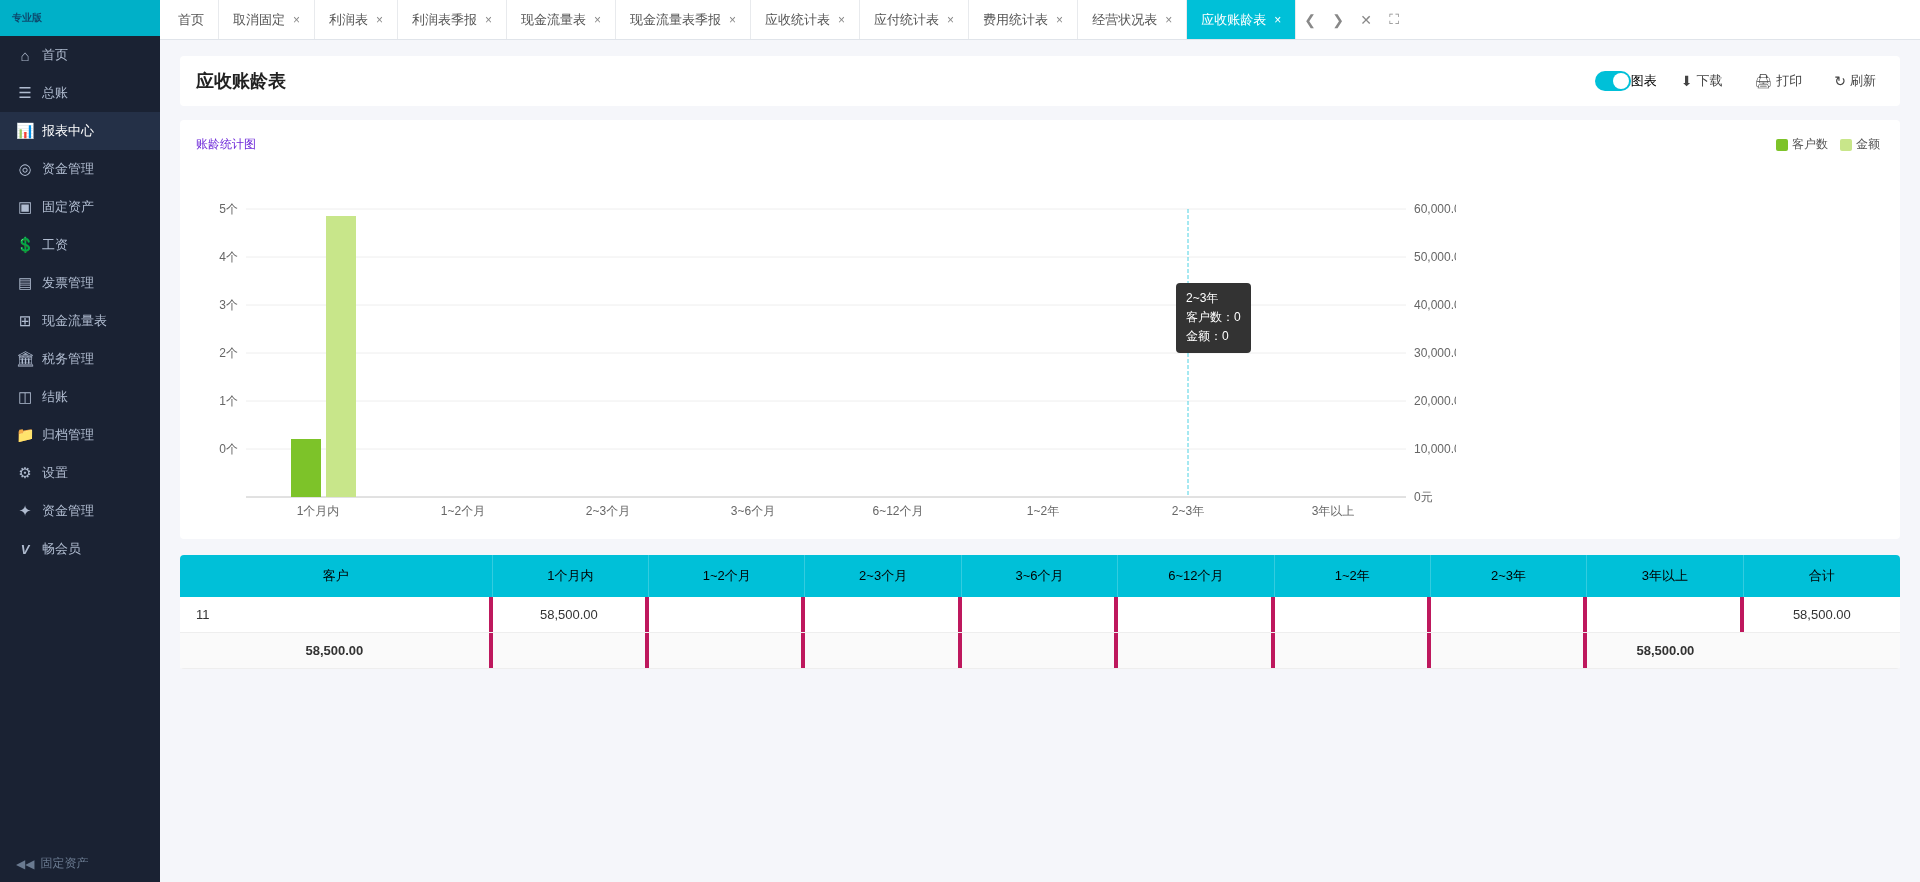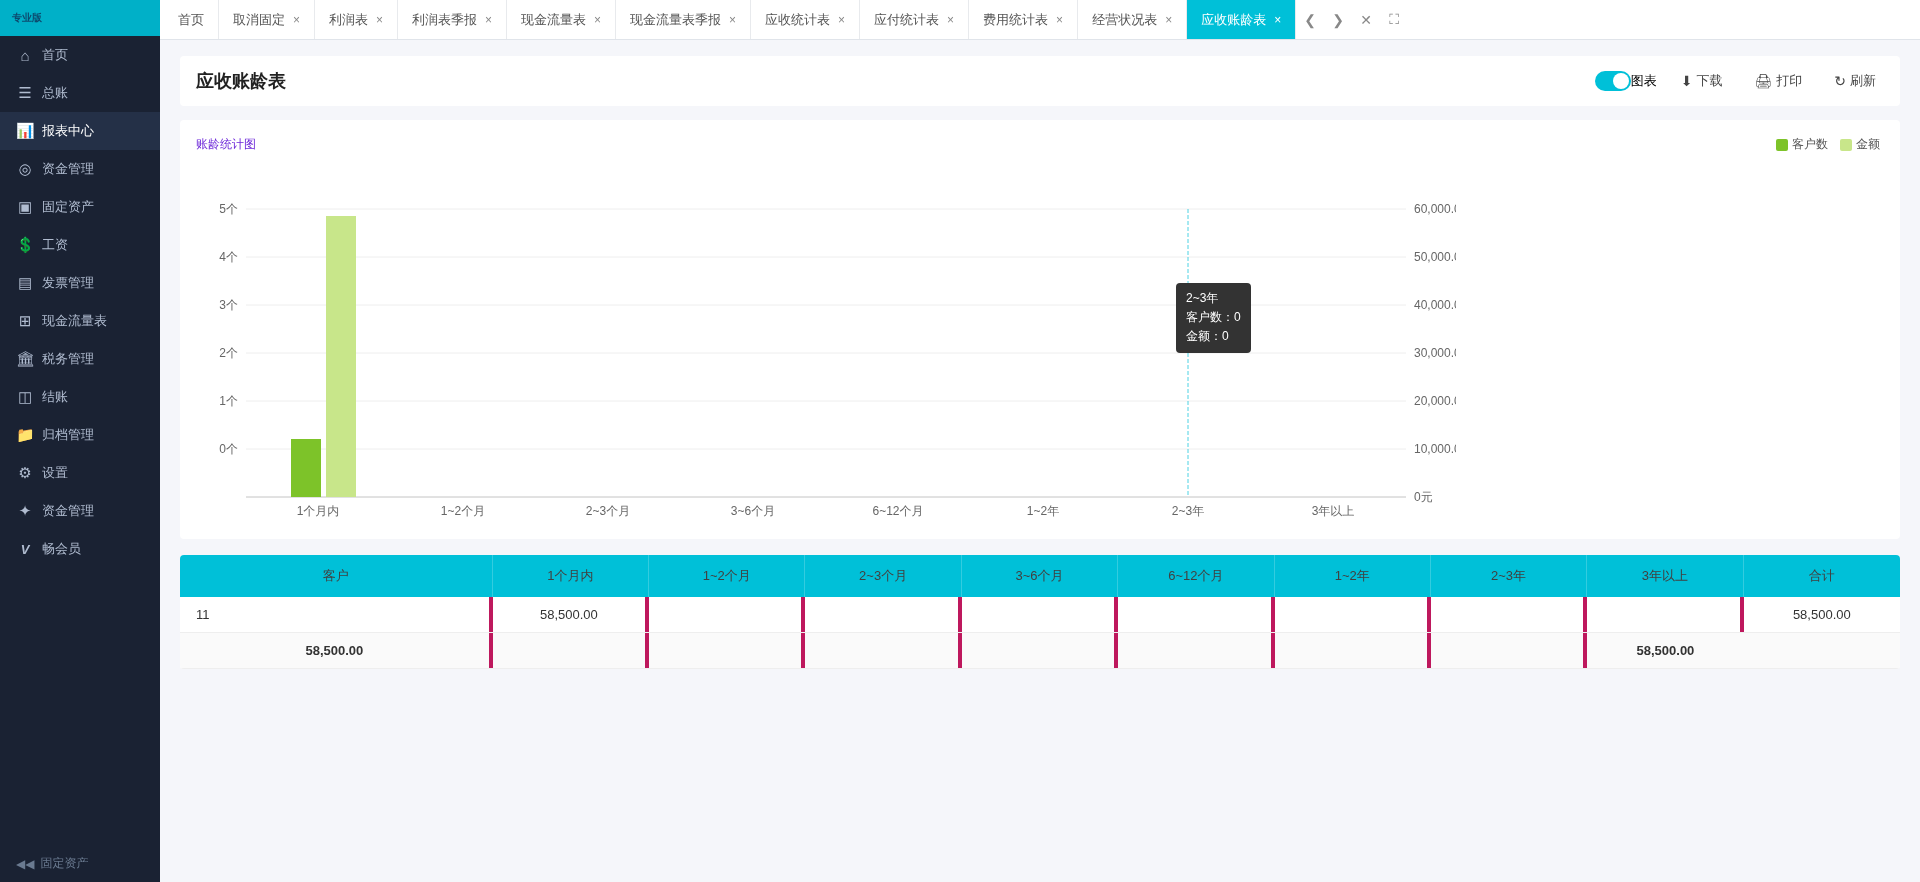--- a/index.html
+++ b/index.html
@@ -220,21 +220,21 @@
     
     .data-table {
       background: #fff;
       border-radius: 4px;
       overflow: hidden;
     }
     .table-header {
       background: #00c0d8;
       display: grid;
       grid-template-columns: 2fr 1fr 1fr 1fr 1fr 1fr 1fr 1fr 1fr 1fr;
-      color: #404040;
+      color: #000000;
       font-size: 13px;
     }
     .table-header-cell {
       padding: 12px 8px;
       text-align: center;
       border-right: 1px solid rgba(255,255,255,0.2);
     }
     .table-header-cell:last-child { border-right: none; }
     .table-row {
       display: grid;

